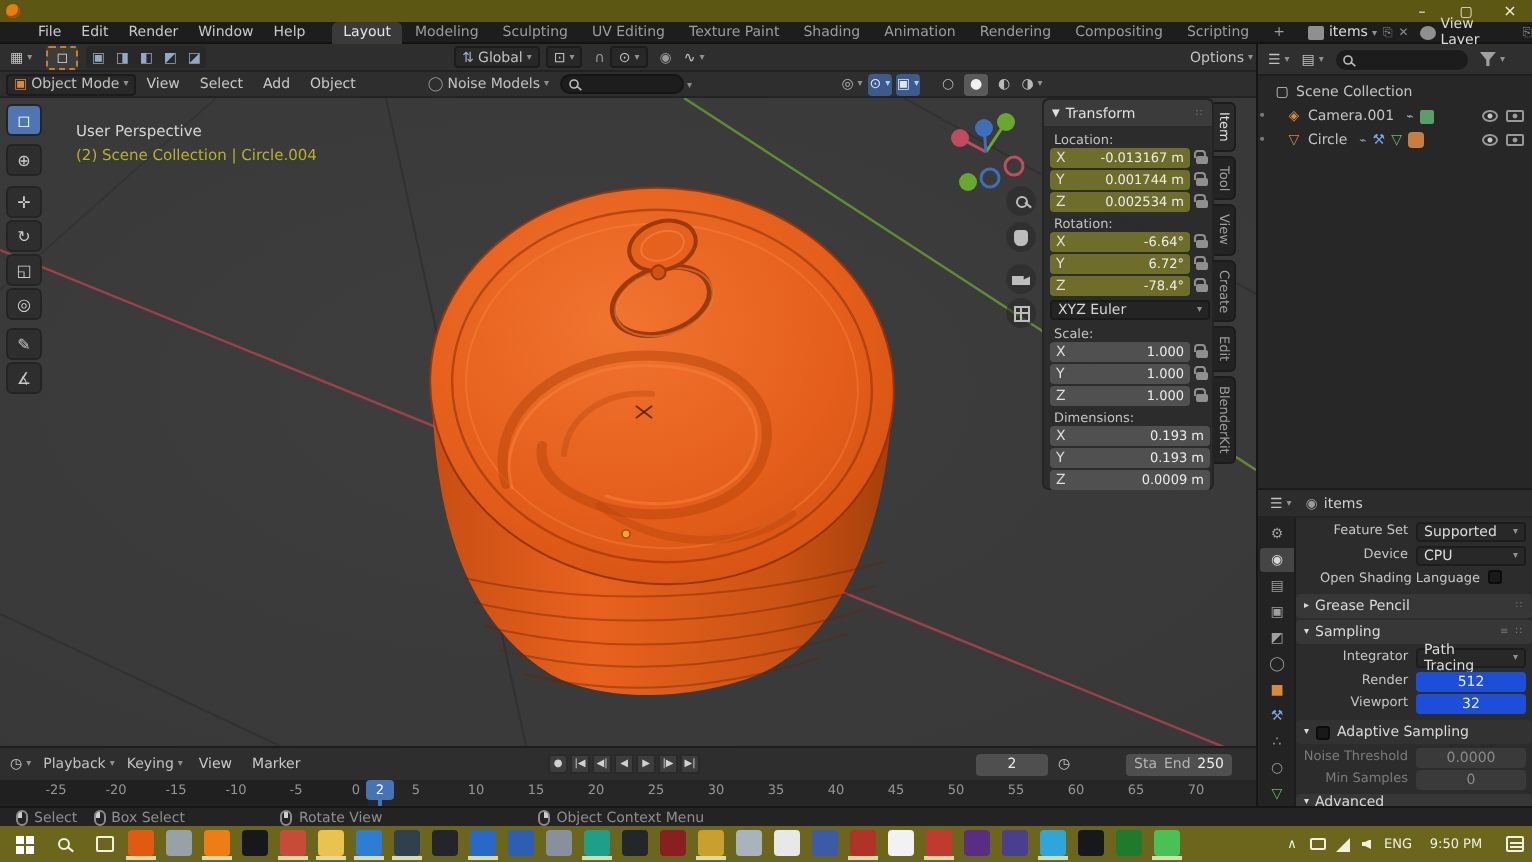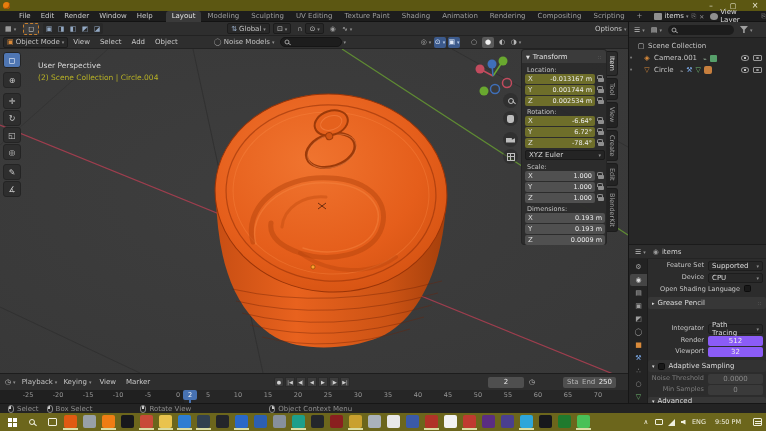--- a/index.html
+++ b/index.html
@@ -76,21 +76,21 @@
 
 #props{left:629px;top:244px;width:137px;height:159px;background:#2c2c2c;border-top:1px solid #1b1b1b}
 #props .phead2{height:14px;display:flex;align-items:center;padding:0 3px;border-bottom:1px solid #242424;background:#2c2c2c}
 #ptabs{position:absolute;left:0;top:14px;width:19px;height:145px;background:#232323;border-right:1px solid #1d1d1d}
 .ptab{position:absolute;left:1px;width:17px;height:12px;display:flex;align-items:center;justify-content:center;font-size:7px;color:#9f9f9f}
 .ptab.on{background:#454545;border-radius:2px 0 0 2px;color:#d8d8d8}
 .prow{position:absolute;left:19px;width:118px;height:11px;display:flex;align-items:flex-start}
 .plab{width:60px;text-align:right;color:#c6c6c6;font-size:6.5px;padding-right:4px}
 .plab.dim{color:#7c7c7c}
 .pdd{flex:1;height:10px;background:#282828;border:1px solid #1d1d1d;border-radius:2px;display:flex;align-items:center;padding:0 3px;color:#dcdcdc;margin-right:3px}
-.pnum{flex:1;height:10px;background:#8b5cf6;border-radius:2px;text-align:center;line-height:10px;color:#ececec;margin-right:3px}
+.pnum{flex:1;height:10px;background:#1d4ed8;border-radius:2px;text-align:center;line-height:10px;color:#ececec;margin-right:3px}
 .pnum.dim{background:#3a3a3a;color:#8a8a8a}
 .psec{position:absolute;left:19px;width:118px;height:12px;background:#373737;border-radius:2px;display:flex;align-items:center;padding:0 4px;color:#dbdbdb}
 .chk{width:7px;height:7px;background:#191919;border:1px solid #0c0c0c;border-radius:1.5px}
 .grip{margin-left:auto;color:#7b7b7b;font-size:5px;letter-spacing:1px}
 
 #timeline{left:0;top:373px;width:628px;height:30px;background:#2e2e2e;border-top:1px solid #1d1d1d}
 #tlhead{height:16px;display:flex;align-items:center}
 .pbtn{width:10px;height:10px;background:#3d3d3d;border:1px solid #2a2a2a;display:flex;align-items:center;justify-content:center;color:#d0d0d0;font-size:5px}
 .tfield{height:11px;background:#4f4f4f;border-radius:2px;display:flex;align-items:center;justify-content:center;color:#ececec;padding:0 4px}
 #ruler{position:absolute;left:0;top:16px;width:628px;height:14px;background:#262626}
@@ -509,20 +509,25 @@
       </span>
   </div>
   <div class="prow" style="top:40px">
     <span class="plab" style="width:96px">Open Shading Language</span>
     <span class="chk"></span>
   </div>
   <div class="psec" style="top:52px">
     <span style="font-size:5px;margin-right:3px">▸</span>
       <span>Grease Pencil</span>
       <span class="grip">∷</span>
+  </div>
+  <div class="psec" style="top:65px">
+    <span style="font-size:5px;margin-right:3px">▾</span>
+      <span>Sampling</span>
+    <span class="grip">≡ ∷</span>
   </div>
   <div class="prow" style="top:79px">
     <span class="plab">Integrator</span>
     <span class="pdd crt">
         <span style="flex:1">Path Tracing</span>
       </span>
   </div>
   <div class="prow" style="top:91px">
     <span class="plab">Render</span>
     <span class="pnum">512</span>

